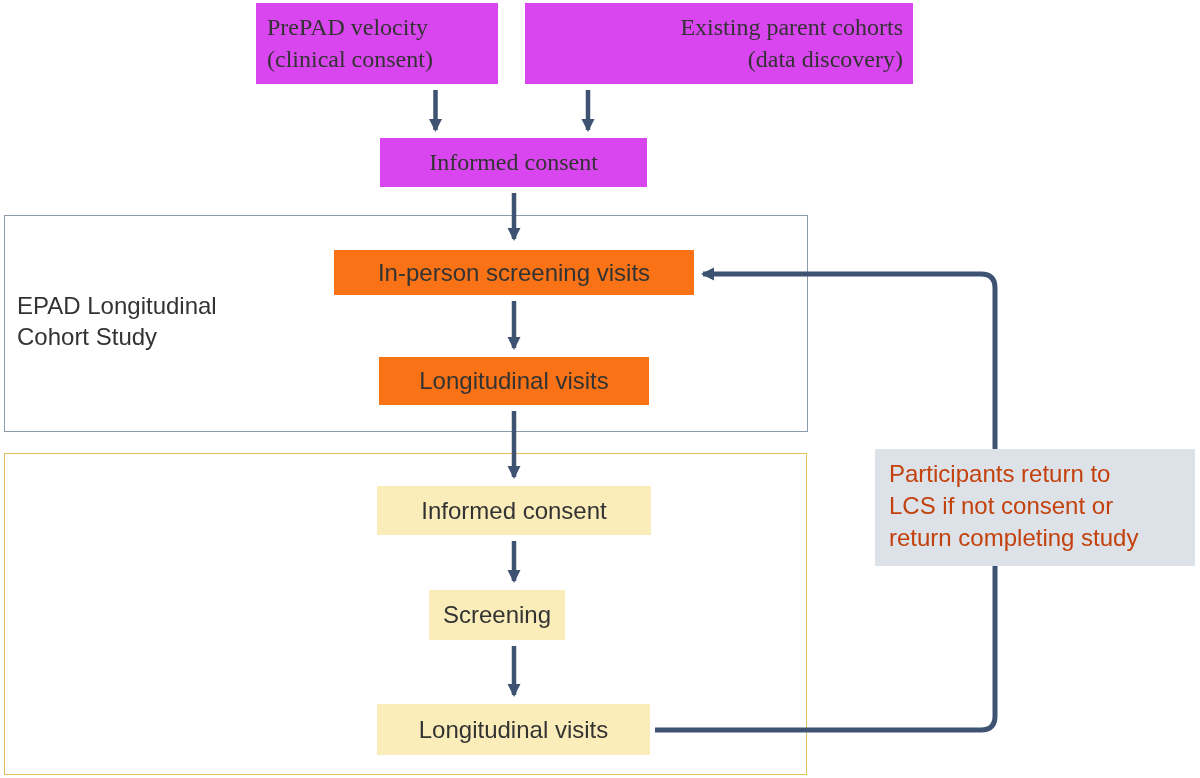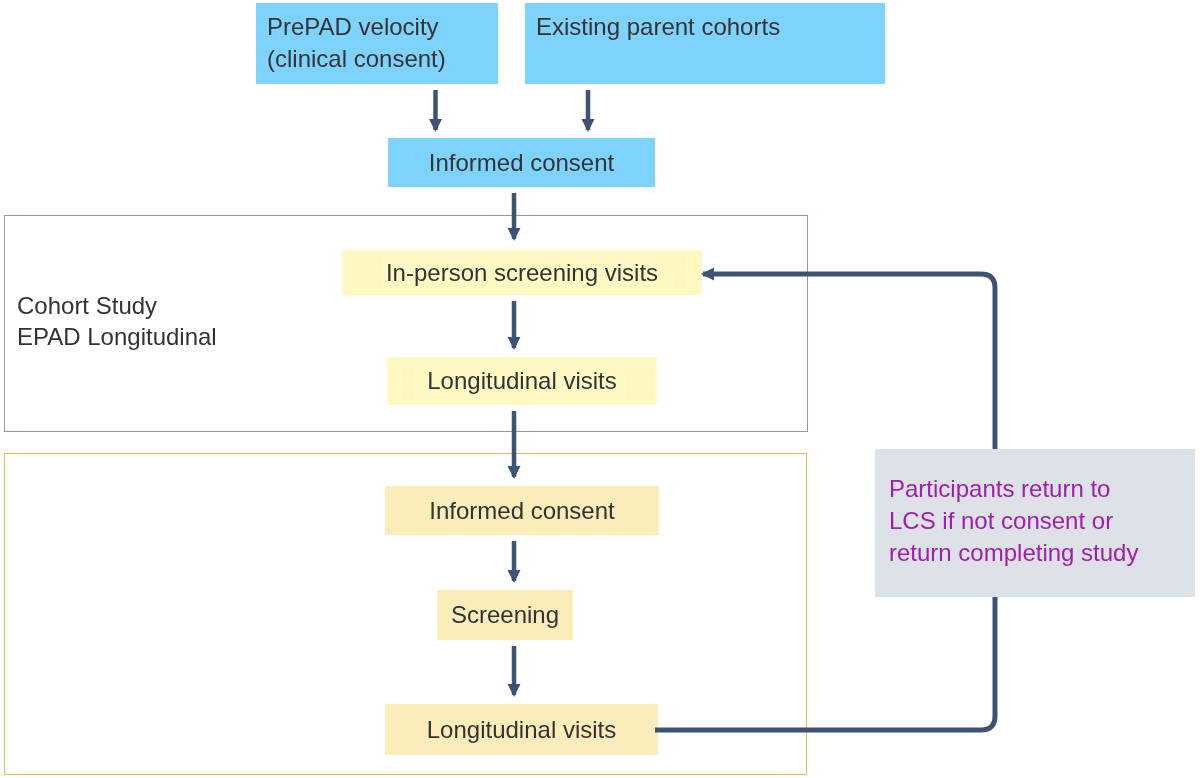--- a/index.html
+++ b/index.html
@@ -16,24 +16,23 @@
     position: absolute;
     box-sizing: border-box;
     font-size: 24px;
     color: #333333;
     z-index: 2;
   }
   .node.centered {
     display: flex;
     align-items: center;
     justify-content: center;
-    margin-left: 8px;
   }
-  .node.blue   { background: #7dd3fc; }
-  .node.gray   { background: #fef9c3; }
+  .node.blue   { background: #d946ef; font-family: Liberation Serif, serif; }
+  .node.gray   { background: #f97316; }
   .node.yellow { background: #FBEDB9; }
   .node.twoline {
     padding: 8px 10px 0 11px;
     line-height: 32px;
   }
   .node.twoline span { display: block; white-space: nowrap; }
   .section {
     position: absolute;
     box-sizing: border-box;
     background: transparent;
@@ -54,34 +53,34 @@
     inset: 0;
     z-index: 5;
     pointer-events: none;
   }
   .arrows-layer svg { display: block; width: 1200px; height: 778px; }
   .note {
     position: absolute;
     left: 875px;
     top: 449px;
     width: 320px;
-    height: 148px;
+    height: 117px;
     box-sizing: border-box;
     background: #DDE1E8;
     font-size: 24px;
     line-height: 32px;
-    padding: 24px 8px 0 14px;
-    color: #a21caf;
+    padding: 9px 8px 0 14px;
+    color: #c2410c;
     z-index: 10;
   }
   .note span { display: block; white-space: nowrap; }
 
   
   #src-prepad        { left: 256px; top: 3px;   width: 242px; height: 81px; }
-  #src-cohorts       { left: 525px; top: 3px;   width: 360px; height: 81px; }
+  #src-cohorts       { left: 525px; top: 3px;   width: 388px; height: 81px; text-align: right; }
   #consent-top       { left: 380px; top: 138px; width: 267px; height: 49px; }
   #lcs-outline       { left: 4px;   top: 215px; width: 804px; height: 217px; }
   #lcs-label         { left: 17px;  top: 290px; }
   #inperson          { left: 334px; top: 250px; width: 360px; height: 45px; }
   #lcs-longitudinal  { left: 379px; top: 357px; width: 270px; height: 48px; }
   #poc-outline       { left: 4px;   top: 453px; width: 803px; height: 322px; }
   #poc-label         { left: 17px;  top: 570px; }
   #poc-consent       { left: 377px; top: 486px; width: 274px; height: 49px; }
   #poc-screening     { left: 429px; top: 590px; width: 136px; height: 50px; }
   #poc-longitudinal  { left: 377px; top: 704px; width: 273px; height: 51px; }
@@ -90,28 +89,29 @@
 <body>
 
 <div id="canvas">
 
   <div class="node blue twoline" id="src-prepad">
     <span>PrePAD velocity</span>
     <span>(clinical consent)</span>
   </div>
   <div class="node blue twoline" id="src-cohorts">
     <span>Existing parent cohorts</span>
+    <span>(data discovery)</span>
   </div>
 
   <div class="node blue centered" id="consent-top">Informed consent</div>
 
   <div class="section lcs" id="lcs-outline"></div>
   <div class="section-label" id="lcs-label">
+    <span>EPAD Longitudinal</span>
     <span>Cohort Study</span>
-    <span>EPAD Longitudinal</span>
   </div>
   <div class="node gray centered" id="inperson">In-person screening visits</div>
   <div class="node gray centered" id="lcs-longitudinal">Longitudinal visits</div>
 
   <div class="section poc" id="poc-outline"></div>
   <div class="section-label" id="poc-label">
   </div>
   <div class="node yellow centered" id="poc-consent">Informed consent</div>
   <div class="node yellow centered" id="poc-screening">Screening</div>
   <div class="node yellow centered" id="poc-longitudinal">Longitudinal visits</div>

